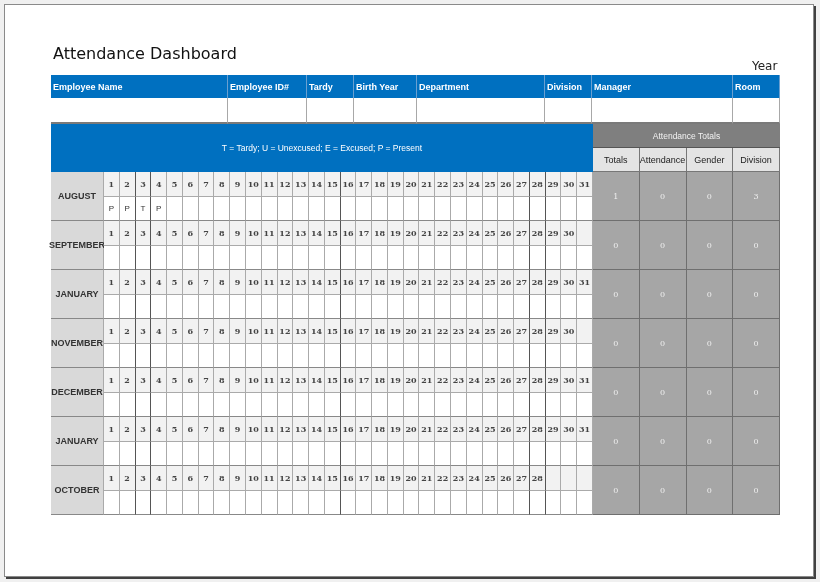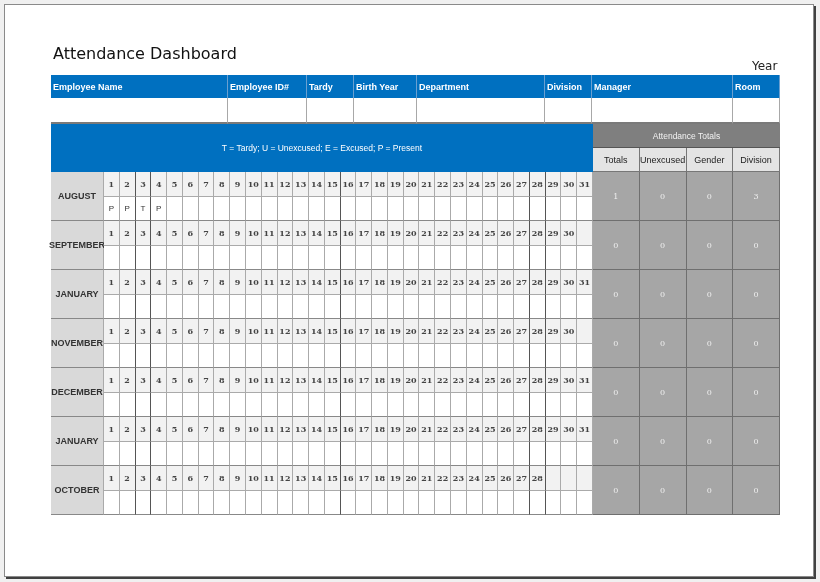--- a/index.html
+++ b/index.html
@@ -46,21 +46,21 @@
     <div class="abs info" style="left: 417px; top: 98px; width: 128px; height: 26px;"></div>
     <div class="abs hdr" style="left: 545px; top: 75px; width: 47px; height: 23px;">Division</div>
     <div class="abs info" style="left: 545px; top: 98px; width: 47px; height: 26px;"></div>
     <div class="abs hdr" style="left: 592px; top: 75px; width: 141px; height: 23px;">Manager</div>
     <div class="abs info" style="left: 592px; top: 98px; width: 141px; height: 26px;"></div>
     <div class="abs hdr" style="left: 733px; top: 75px; width: 47px; height: 23px;">Room</div>
     <div class="abs info" style="left: 733px; top: 98px; width: 47px; height: 26px;"></div>
     <div class="abs legend" style="left: 51px; top: 124px; width: 542px; height: 48px;">T = Tardy; U = Unexcused; E = Excused; P = Present</div>
     <div class="abs tot-title" style="left: 593px; top: 124px; width: 187px; height: 24px;">Attendance Totals</div>
     <div class="abs tot-sub" style="left: 593px; top: 148px; width: 46.75px; height: 24px;">Totals</div>
-    <div class="abs tot-sub" style="left: 639.75px; top: 148px; width: 46.75px; height: 24px;">Unexcused</div>
+    <div class="abs tot-sub" style="left: 639.75px; top: 148px; width: 46.75px; height: 24px;">Attendance</div>
     <div class="abs tot-sub" style="left: 686.5px; top: 148px; width: 46.75px; height: 24px;">Gender</div>
     <div class="abs tot-sub" style="left: 733.25px; top: 148px; width: 46.75px; height: 24px;">Division</div>
     <div class="abs month" style="left: 51px; top: 172px; width: 53px; height: 49px;">AUGUST</div>
     <div class="abs dnum" style="left: 104px; top: 172px; width: 15.7742px; height: 25px;">1</div>
     <div class="abs dval" style="left: 104px; top: 197px; width: 15.7742px; height: 24px;">P</div>
     <div class="abs dnum thick" style="left: 119.774px; top: 172px; width: 15.7742px; height: 25px;">2</div>
     <div class="abs dval thick" style="left: 119.774px; top: 197px; width: 15.7742px; height: 24px;">P</div>
     <div class="abs dnum thick" style="left: 135.548px; top: 172px; width: 15.7742px; height: 25px;">3</div>
     <div class="abs dval thick" style="left: 135.548px; top: 197px; width: 15.7742px; height: 24px;">T</div>
     <div class="abs dnum" style="left: 151.323px; top: 172px; width: 15.7742px; height: 25px;">4</div>

